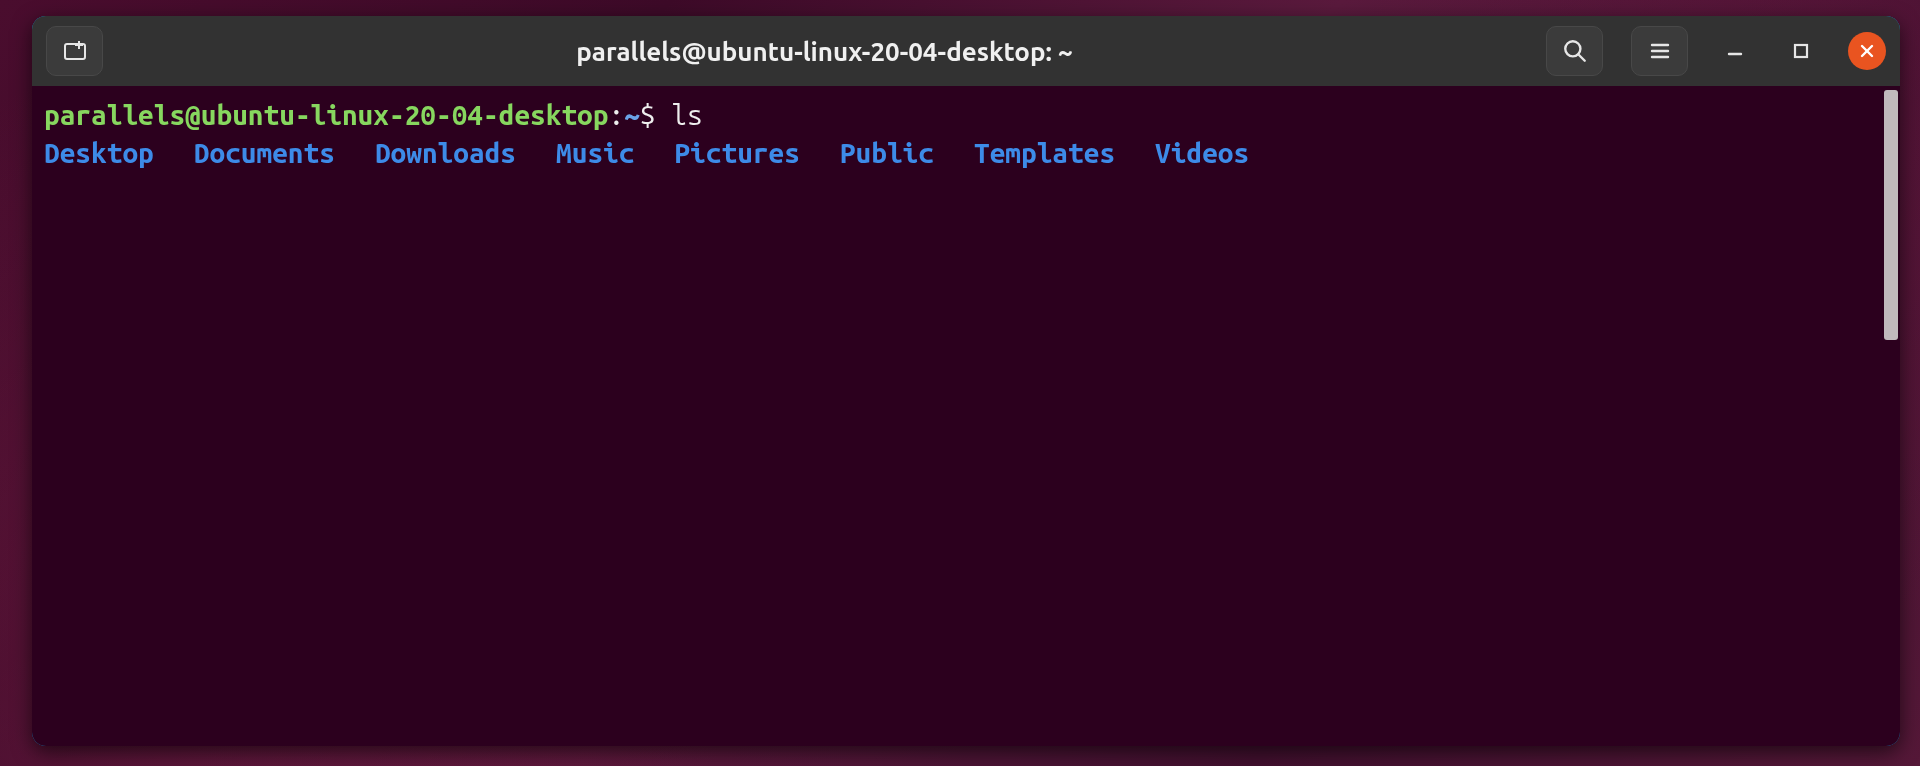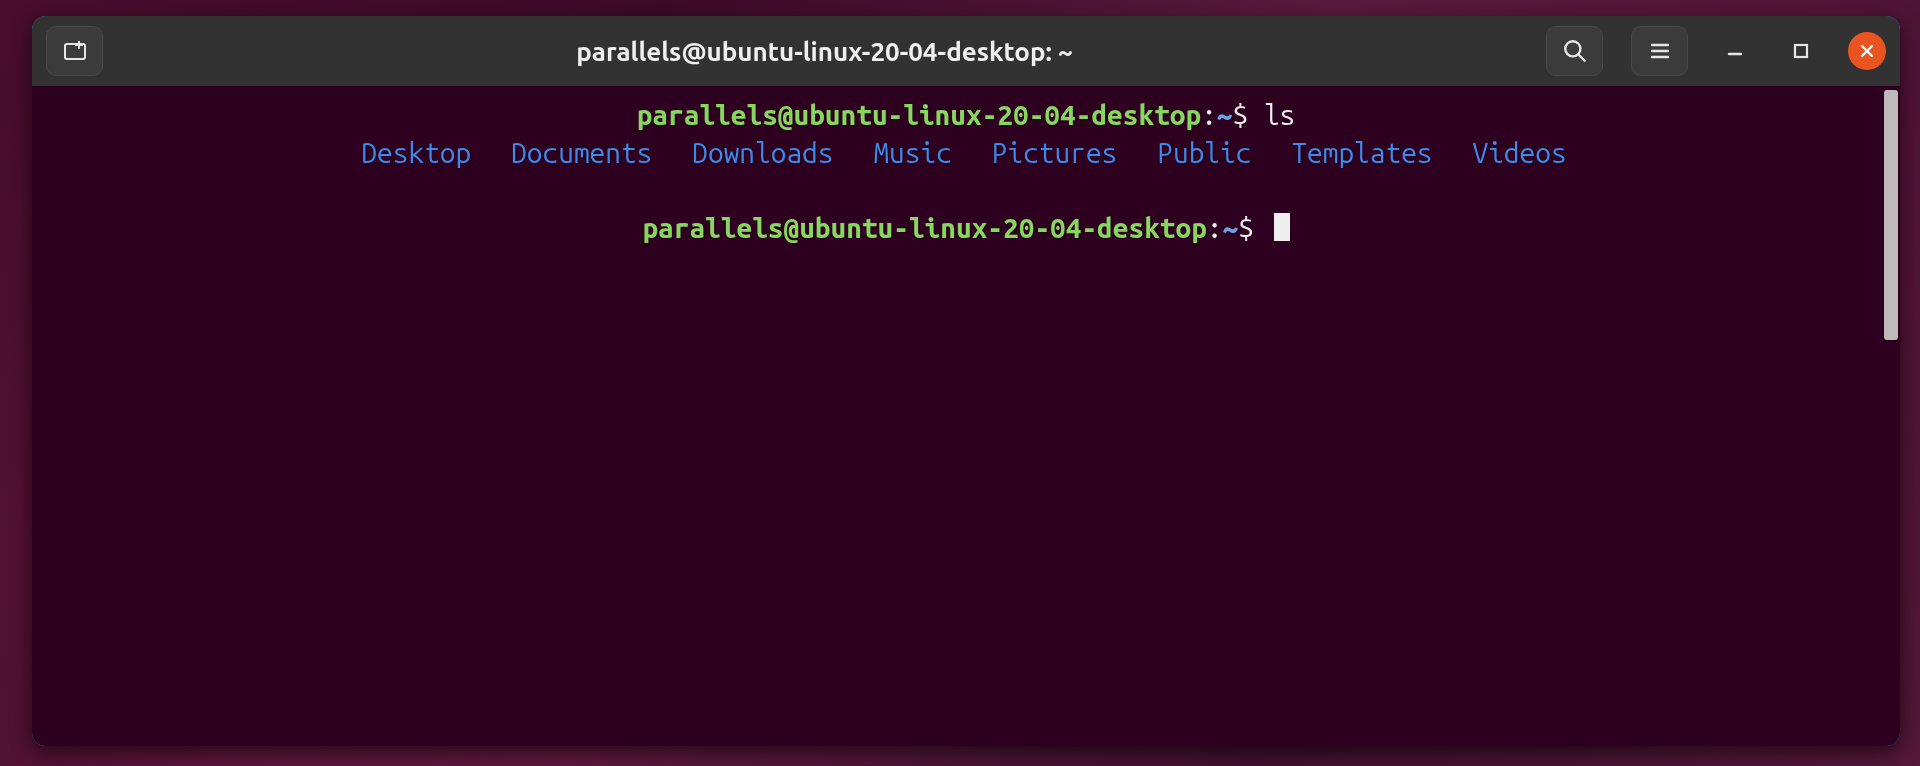--- a/index.html
+++ b/index.html
@@ -123,35 +123,35 @@
   background: #b8b1b4;
   border-radius: 3px;
 }
 
 .prompt-user { color: #87d75f; font-weight: bold; }
 .prompt-path { color: #6aa3e6; font-weight: bold; }
 .prompt-colon { color: #eeeeee; }
 .prompt-dollar { color: #eeeeee; }
 .cmd { color: #eeeeee; }
 
-.dir { color: #3d8be8; font-weight: normal; }
+.dir { color: #3d8be8; font-weight: bold; }
 .ls-output { display: inline; }
 .ls-output .dir { margin-right: 40px; }
 .ls-output .dir:last-child { margin-right: 4px; }
 
 .cursor {
   display: inline-block;
   width: 16px;
   height: 28px;
   background: #eeeeee;
   vertical-align: -3px;
   margin-left: 4px;
 }
 
-.line { display: block; text-align: center; }
+.line { display: block; }
 
 svg { display: block; }
 .fake-scrollbar-thumb {
   position: absolute;
   right: 2px;
   top: 74px;
   width: 14px;
   height: 250px;
   background: #c0b9bc;
   border-radius: 3px;
@@ -213,16 +213,16 @@
           <svg width="16" height="16" viewBox="0 0 16 16" stroke="#ffffff" stroke-width="2.4" stroke-linecap="round">
             <line x1="3" y1="3" x2="13" y2="13"></line>
             <line x1="13" y1="3" x2="3" y2="13"></line>
           </svg>
         </span>
       </div>
     </div>
   </div>
 
   <div class="terminal-body"><span class="line"><span class="prompt-user">parallels@ubuntu-linux-20-04-desktop</span><span class="prompt-colon">:</span><span class="prompt-path">~</span><span class="prompt-dollar">$</span> <span class="cmd">ls</span></span><span class="line ls-output"><span class="dir">Desktop</span><span class="dir">Documents</span><span class="dir">Downloads</span><span class="dir">Music</span><span class="dir">Pictures</span><span class="dir">Public</span><span class="dir">Templates</span><span class="dir">Videos</span></span>
-<span class="line"><span class="prompt-user">parallels@ubuntu-linux-20-04-desktop</span><span class="prompt-colon">:</span><span class="prompt-path">~</span><span class="prompt-dollar">$</span> <span class="cursor"></span></span></div>
+</div>
 
   <div class="fake-scrollbar-thumb"></div>
 </div>
 
 </body></html>

